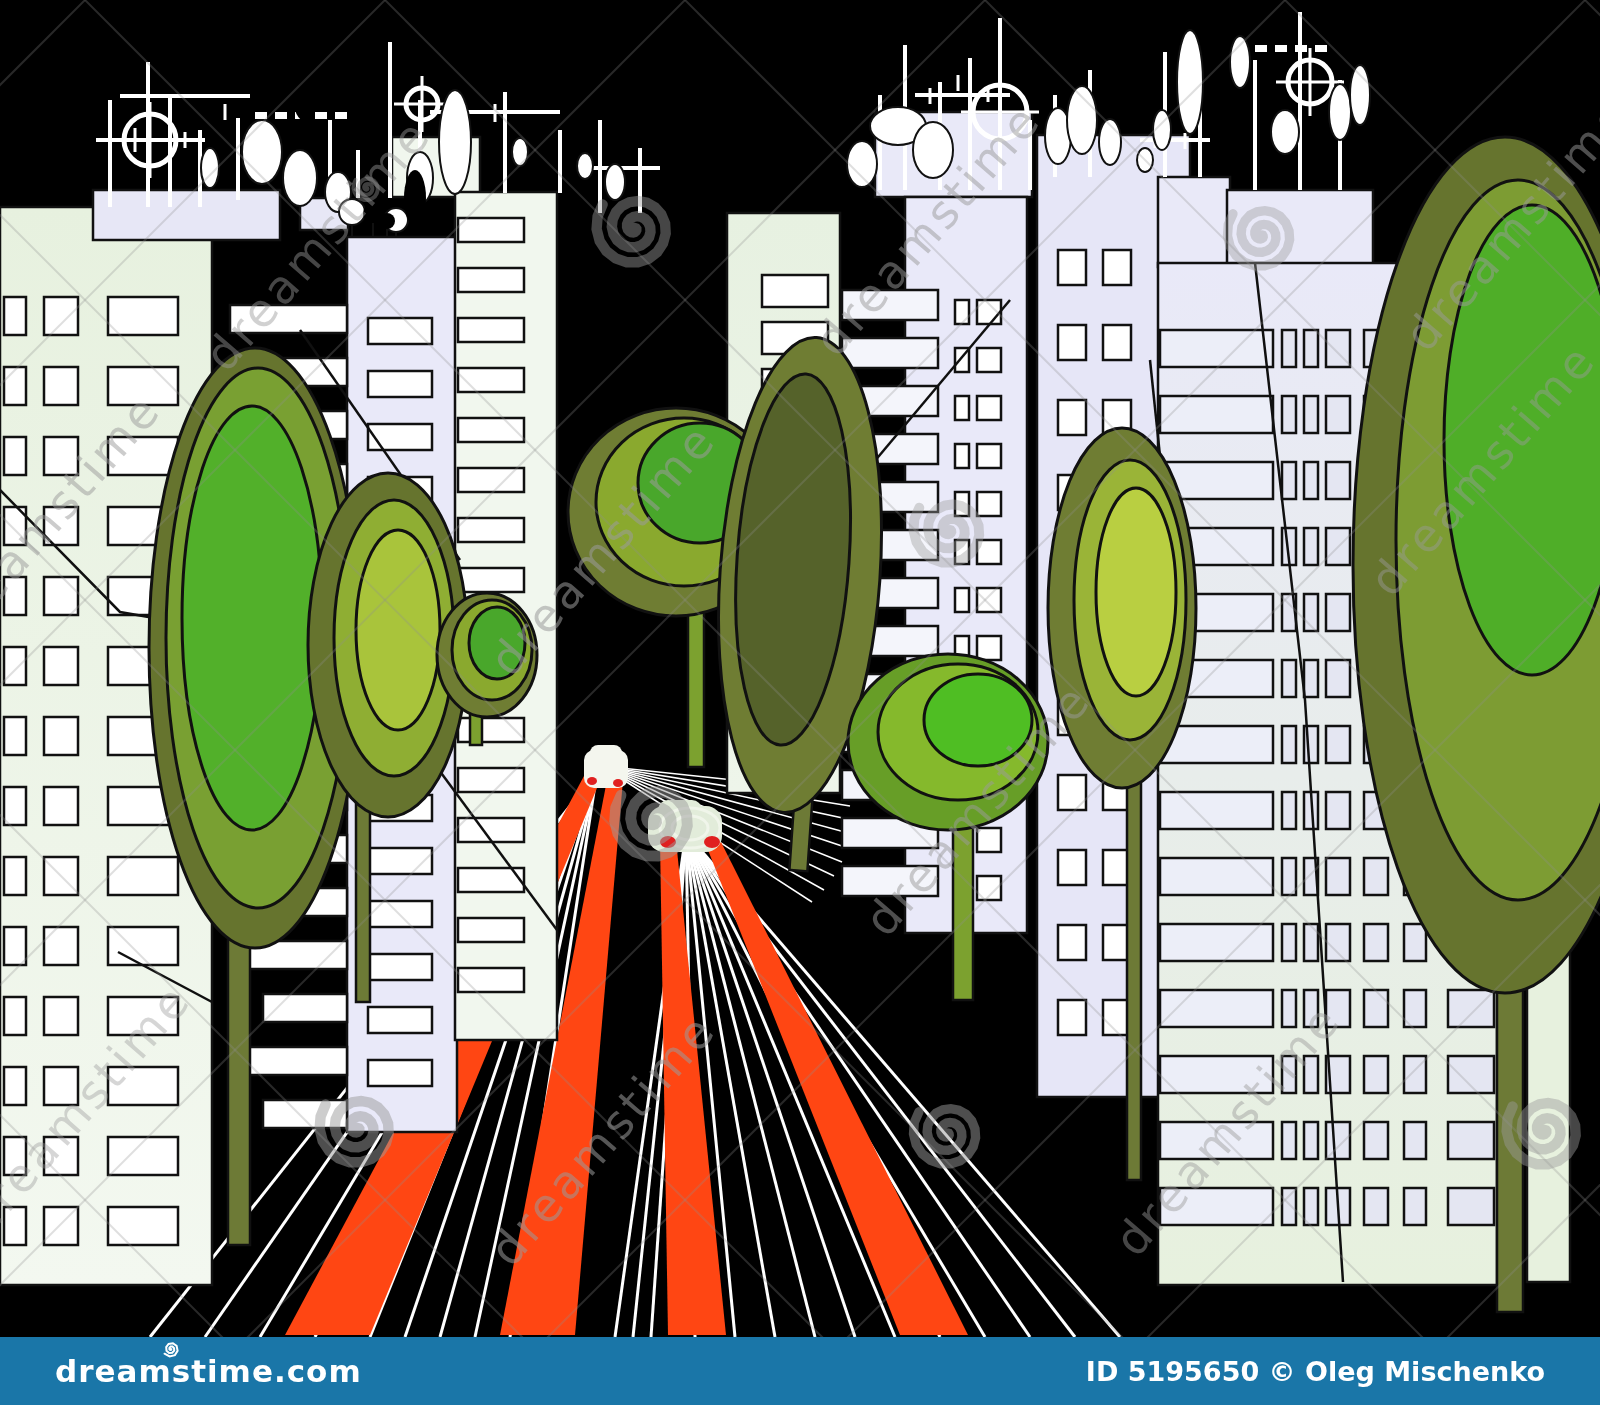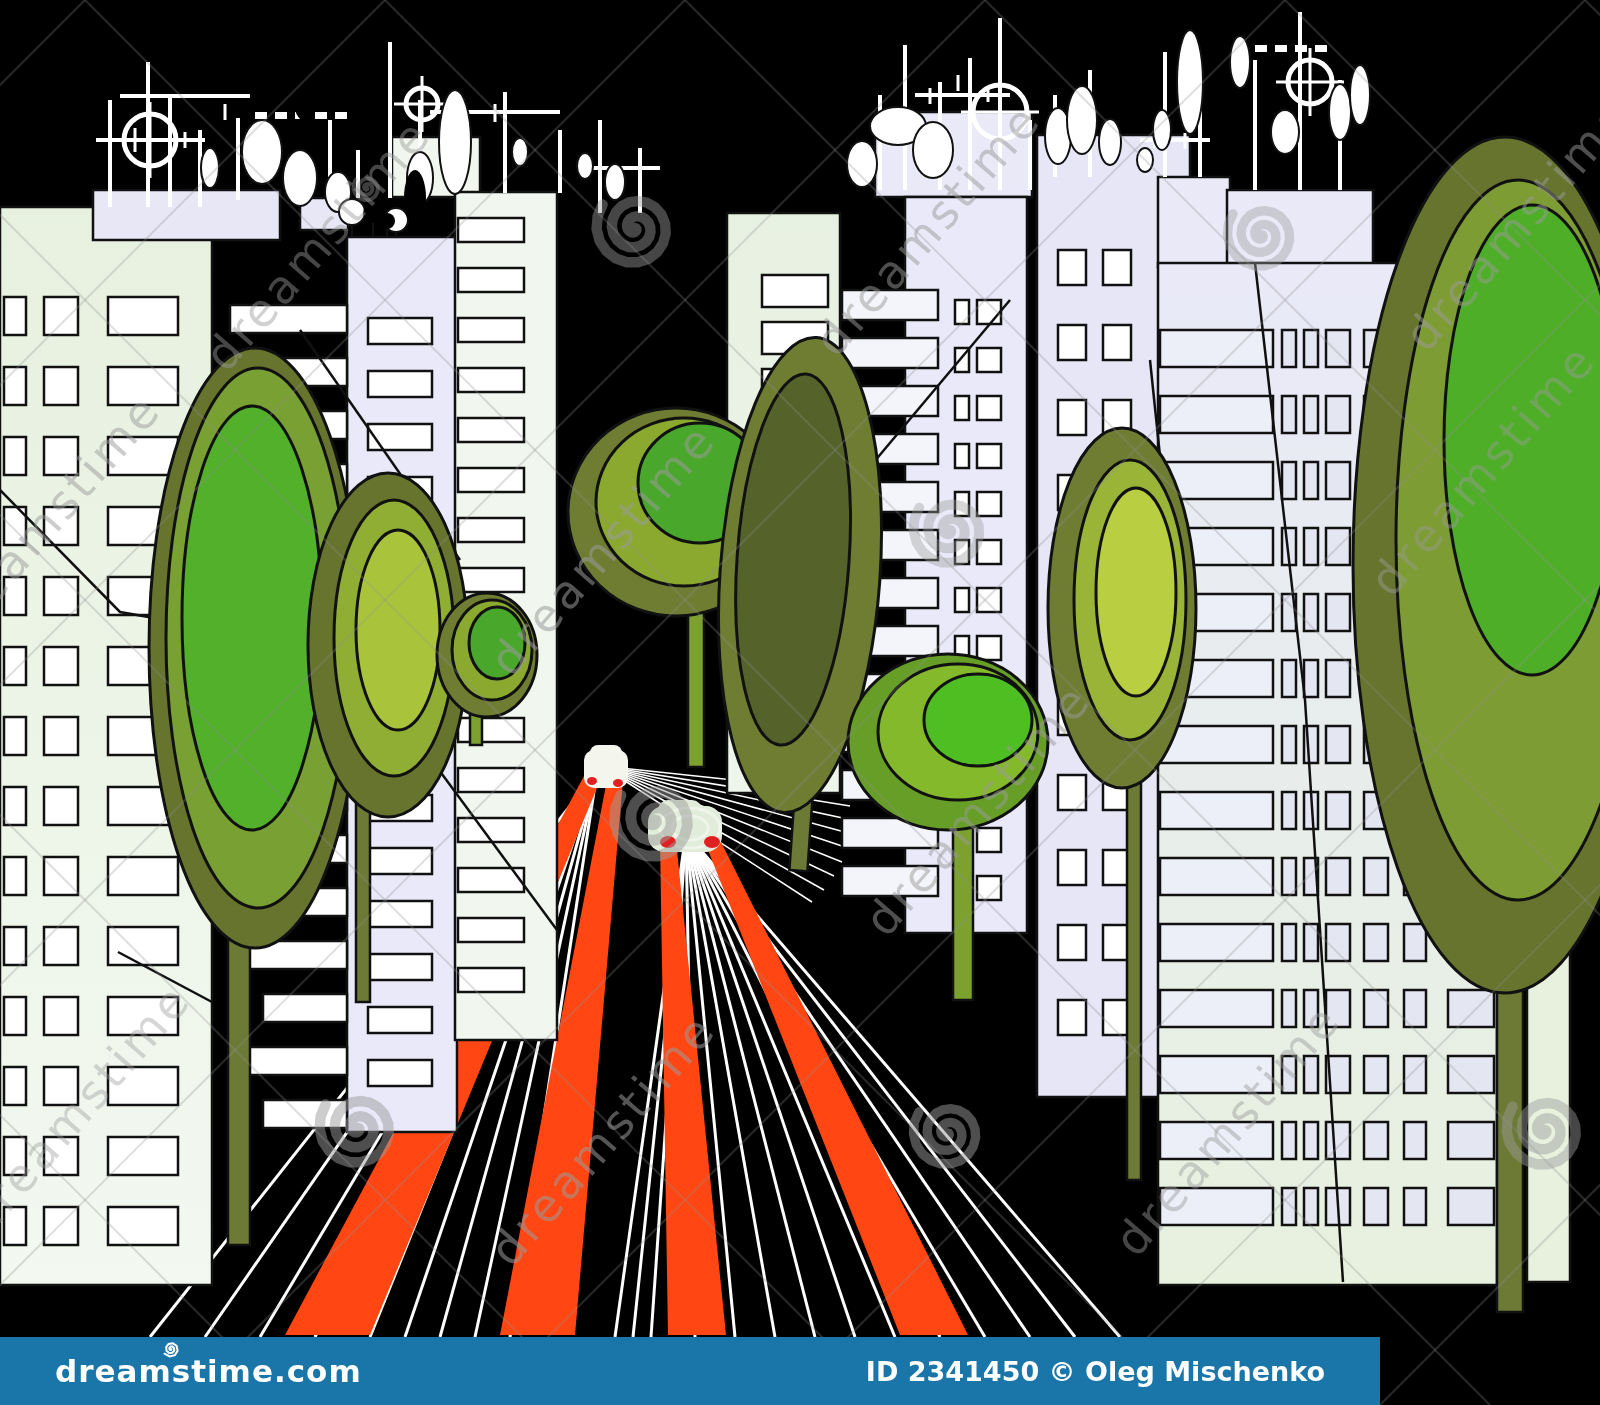--- a/index.html
+++ b/index.html
@@ -1,19 +1,19 @@
 <!DOCTYPE html>
 <html><head>
 <meta charset="utf-8">
 <style>
   html,body{margin:0;padding:0;background:#000;}
   .stage{position:relative;width:1600px;height:1405px;overflow:hidden;background:#000;
          font-family:"DejaVu Sans",sans-serif;}
   #scene{position:absolute;left:0;top:0;}
-  .footer{position:absolute;left:0;bottom:0;width:1380px;height:68px;display:flex;
+  .footer{position:absolute;left:0;bottom:0;width:1600px;height:68px;display:flex;
           align-items:center;justify-content:space-between;z-index:5;}
   .logo{position:relative;margin-left:55px;color:#fff;font-weight:bold;font-size:31px;
         letter-spacing:1px;font-family:"DejaVu Sans",sans-serif;}
   .logo svg{position:absolute;left:106px;top:-14px;}
   .id-text{margin-right:55px;color:#fff;font-weight:bold;font-size:27px;
            font-family:"DejaVu Sans",sans-serif;}
 </style>
 </head>
 <body>
 
@@ -603,15 +603,15 @@
         <text x="1240" y="1140" fill="#9b9b9b" opacity="0.45" font-size="46" letter-spacing="4" text-anchor="middle" transform="rotate(-49 1240 1140)">dreamstime</text>
       </g>
     </svg>
   <div class="footer" style="background: rgb(26, 118, 168); color: rgb(255, 255, 255);">
     <div class="logo">
       <span>dreamstime.com</span>
       <svg width="20" height="20" viewBox="0 0 20 20">
         <path id="logo-spiral-path" fill="none" stroke="#ffffff" stroke-width="2" stroke-linecap="round" d="M10.0 10.0 L10.3 10.3 L10.1 10.8 L9.2 10.9 L8.4 10.2 L8.4 8.8 L9.6 7.6 L11.5 7.6 L13.1 9.2 L13.2 11.7 L11.2 13.8 L8.1 14.0 L5.5 11.8 L5.2 8.1 L7.6 4.9 L11.9 4.3 L15.6 6.9 L16.6 11.7 L13.9 16.1 L8.6 17.5 L3.5 14.7"></path>
       </svg>
     </div>
-    <div class="id-text">ID 2341450 © Oleg Mischenko</div>
+    <div class="id-text">ID 5195650 © Oleg Mischenko</div>
   </div>
 </div>
 
 </body></html>

